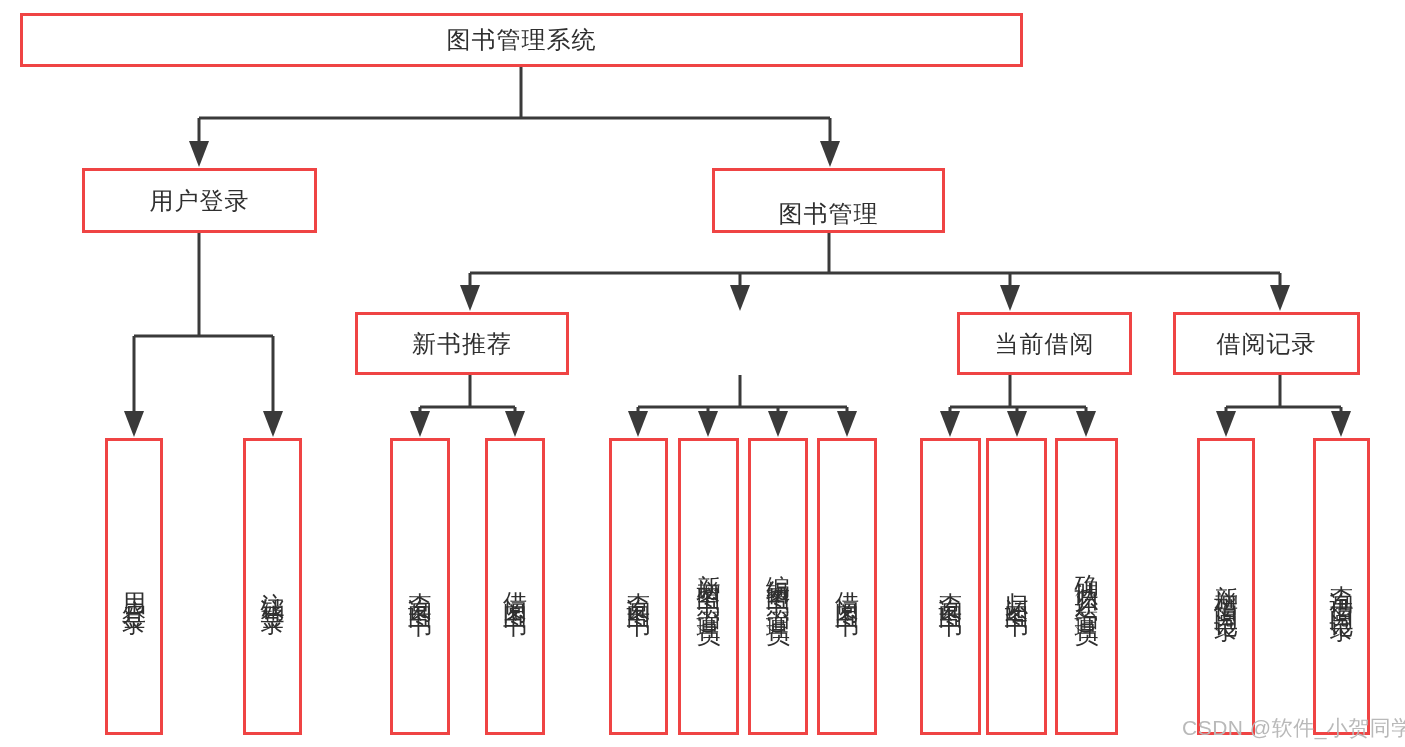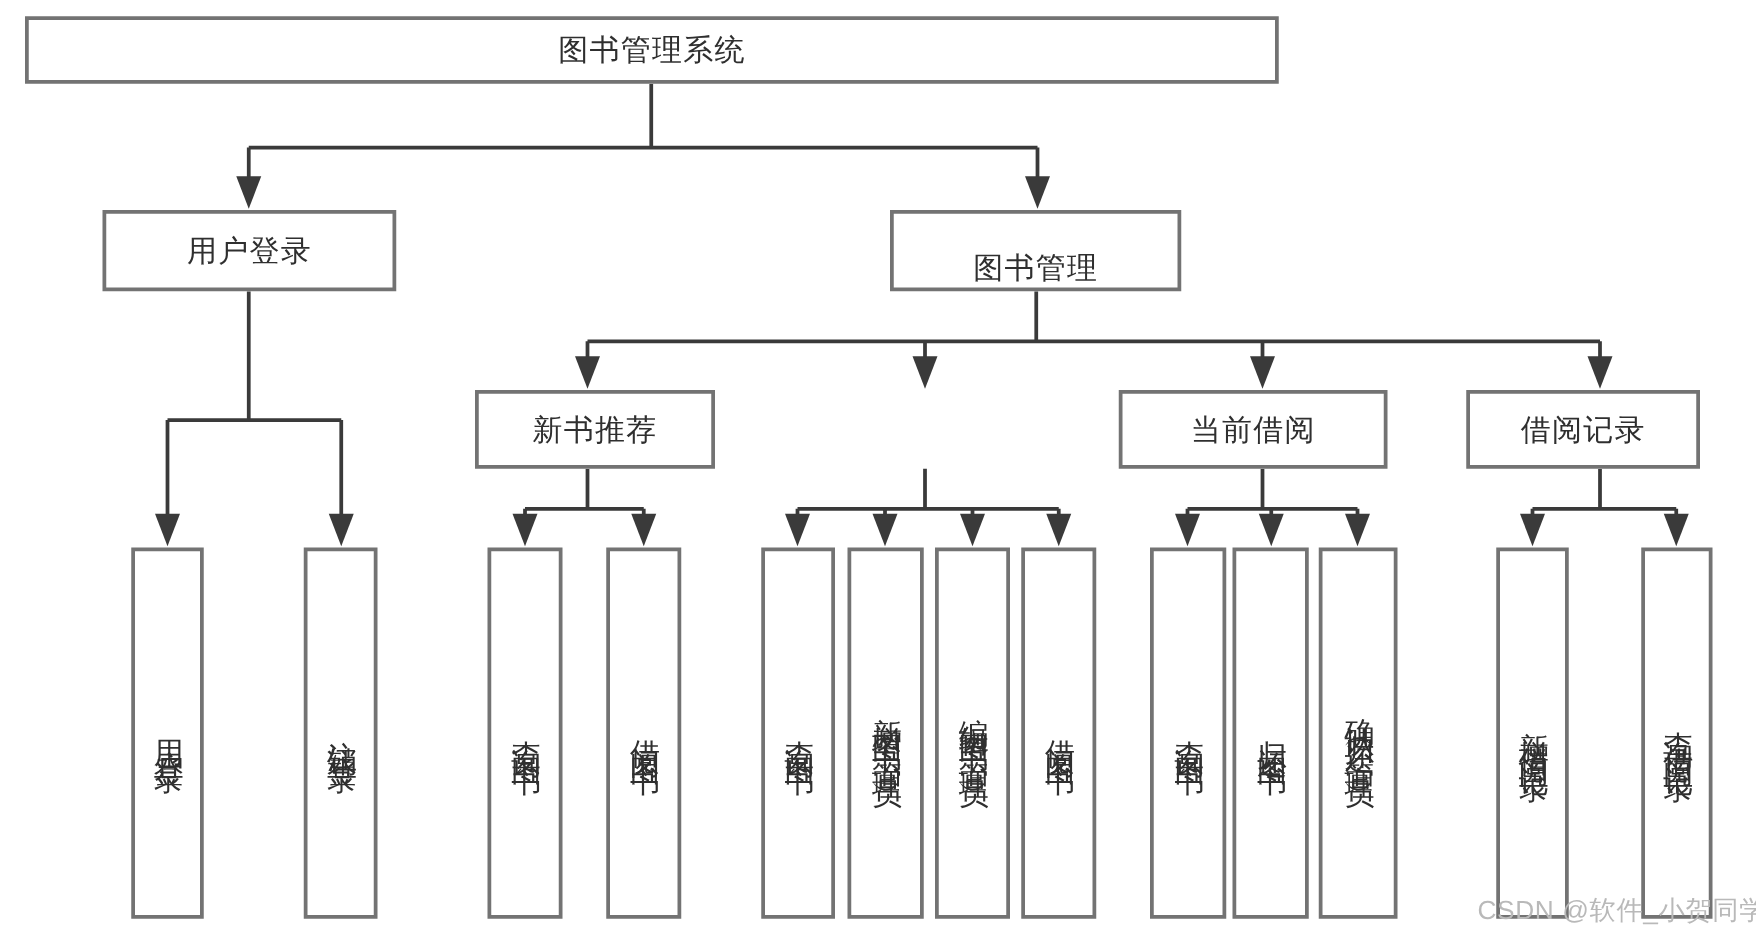--- a/index.html
+++ b/index.html
@@ -13,21 +13,21 @@
   }
   #wires {
     position: absolute;
     left: 0; top: 0;
     width: 1405px; height: 747px;
   }
   .node {
     position: absolute;
     box-sizing: border-box;
     background: #ffffff;
-    border: 3px solid #737373;
+    border: 3px solid #ef4444;
     display: flex;
     align-items: center;
     justify-content: center;
     color: #2f2f2f;
     z-index: 2;
   }
   .node .htext {
     font-size: 24px;
     letter-spacing: 1px;
     white-space: nowrap;
@@ -92,24 +92,24 @@
     <span class="htext">图书管理系统</span>
   </div>
 
   <div class="node" style="left:82px; top:168px; width:235px; height:65px;">
     <span class="htext">用户登录</span>
   </div>
   <div class="node" style="left:712px; top:168px; width:233px; height:65px;align-items:flex-end;">
     <span class="htext">图书管理</span>
   </div>
 
-  <div class="node" style="left:380px; top:312px; width:192px; height:63px;">
+  <div class="node" style="left:355px; top:312px; width:214px; height:63px;">
     <span class="htext">新书推荐</span>
   </div>
-  <div class="node" style="left:895px; top:312px; width:215px; height:63px;align-items:center;">
+  <div class="node" style="left:957px; top:312px; width:175px; height:63px;align-items:center;">
     <span class="htext">当前借阅</span>
   </div>
   <div class="node" style="left:1173px; top:312px; width:187px; height:63px;">
     <span class="htext">借阅记录</span>
   </div>
 
   <div class="node" style="left:105px; top:438px; width:58px; height:297px;">
     <span class="vtext">用户登录</span>
   </div>
   <div class="node" style="left:243px; top:438px; width:59px; height:297px;">

